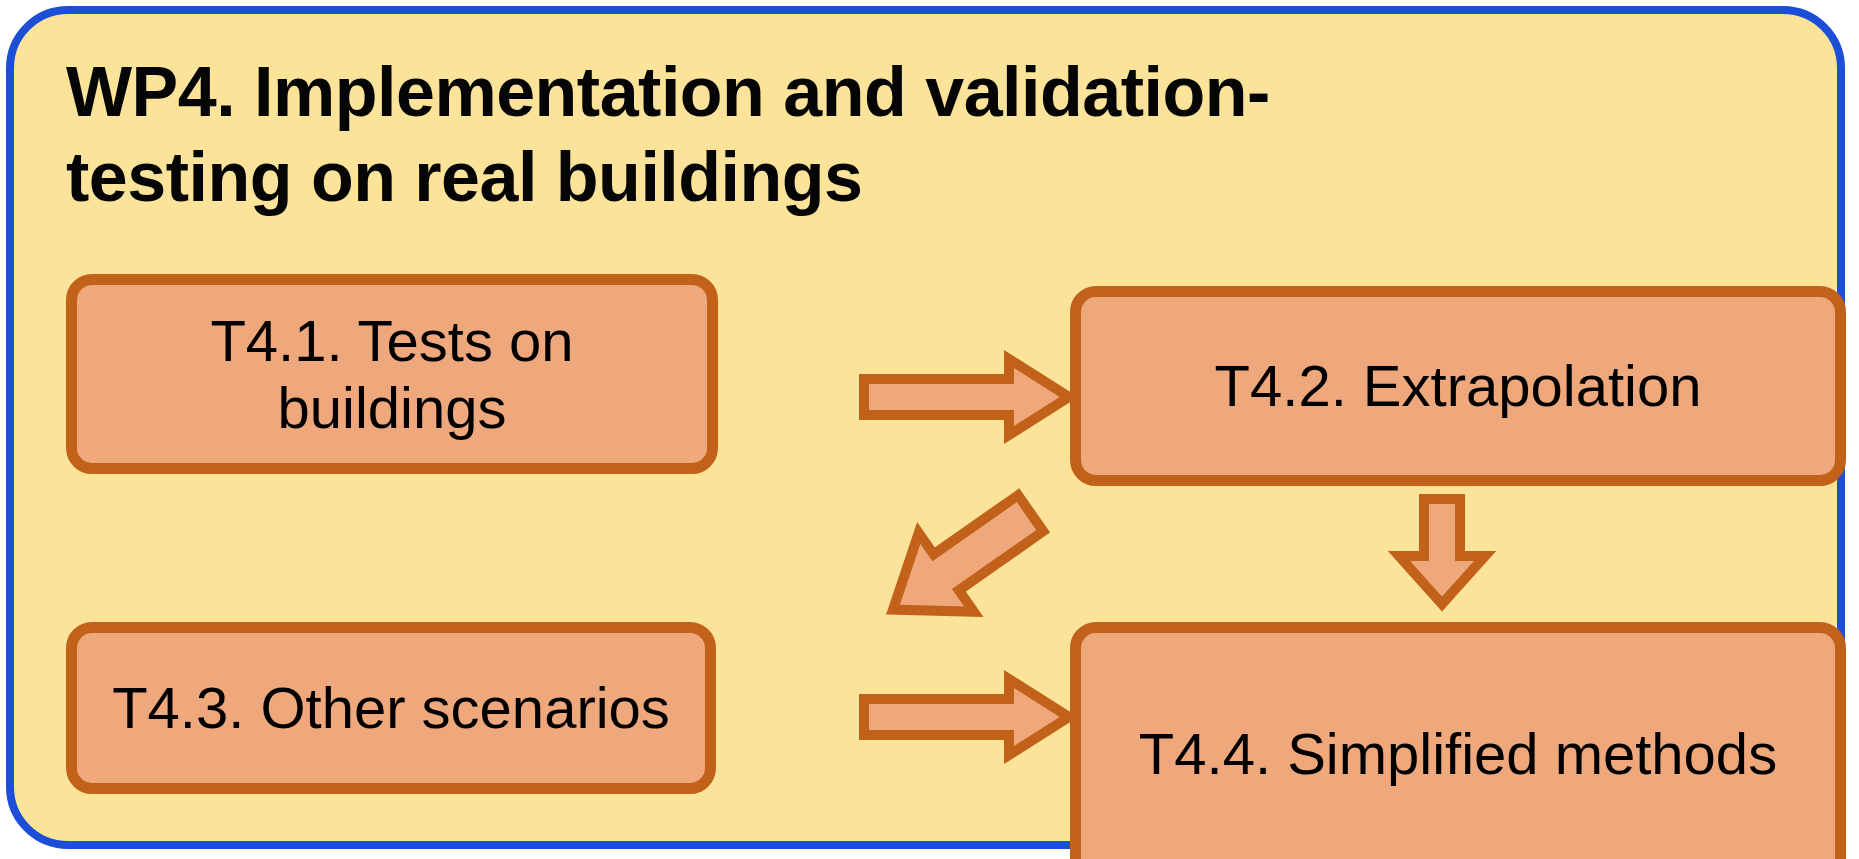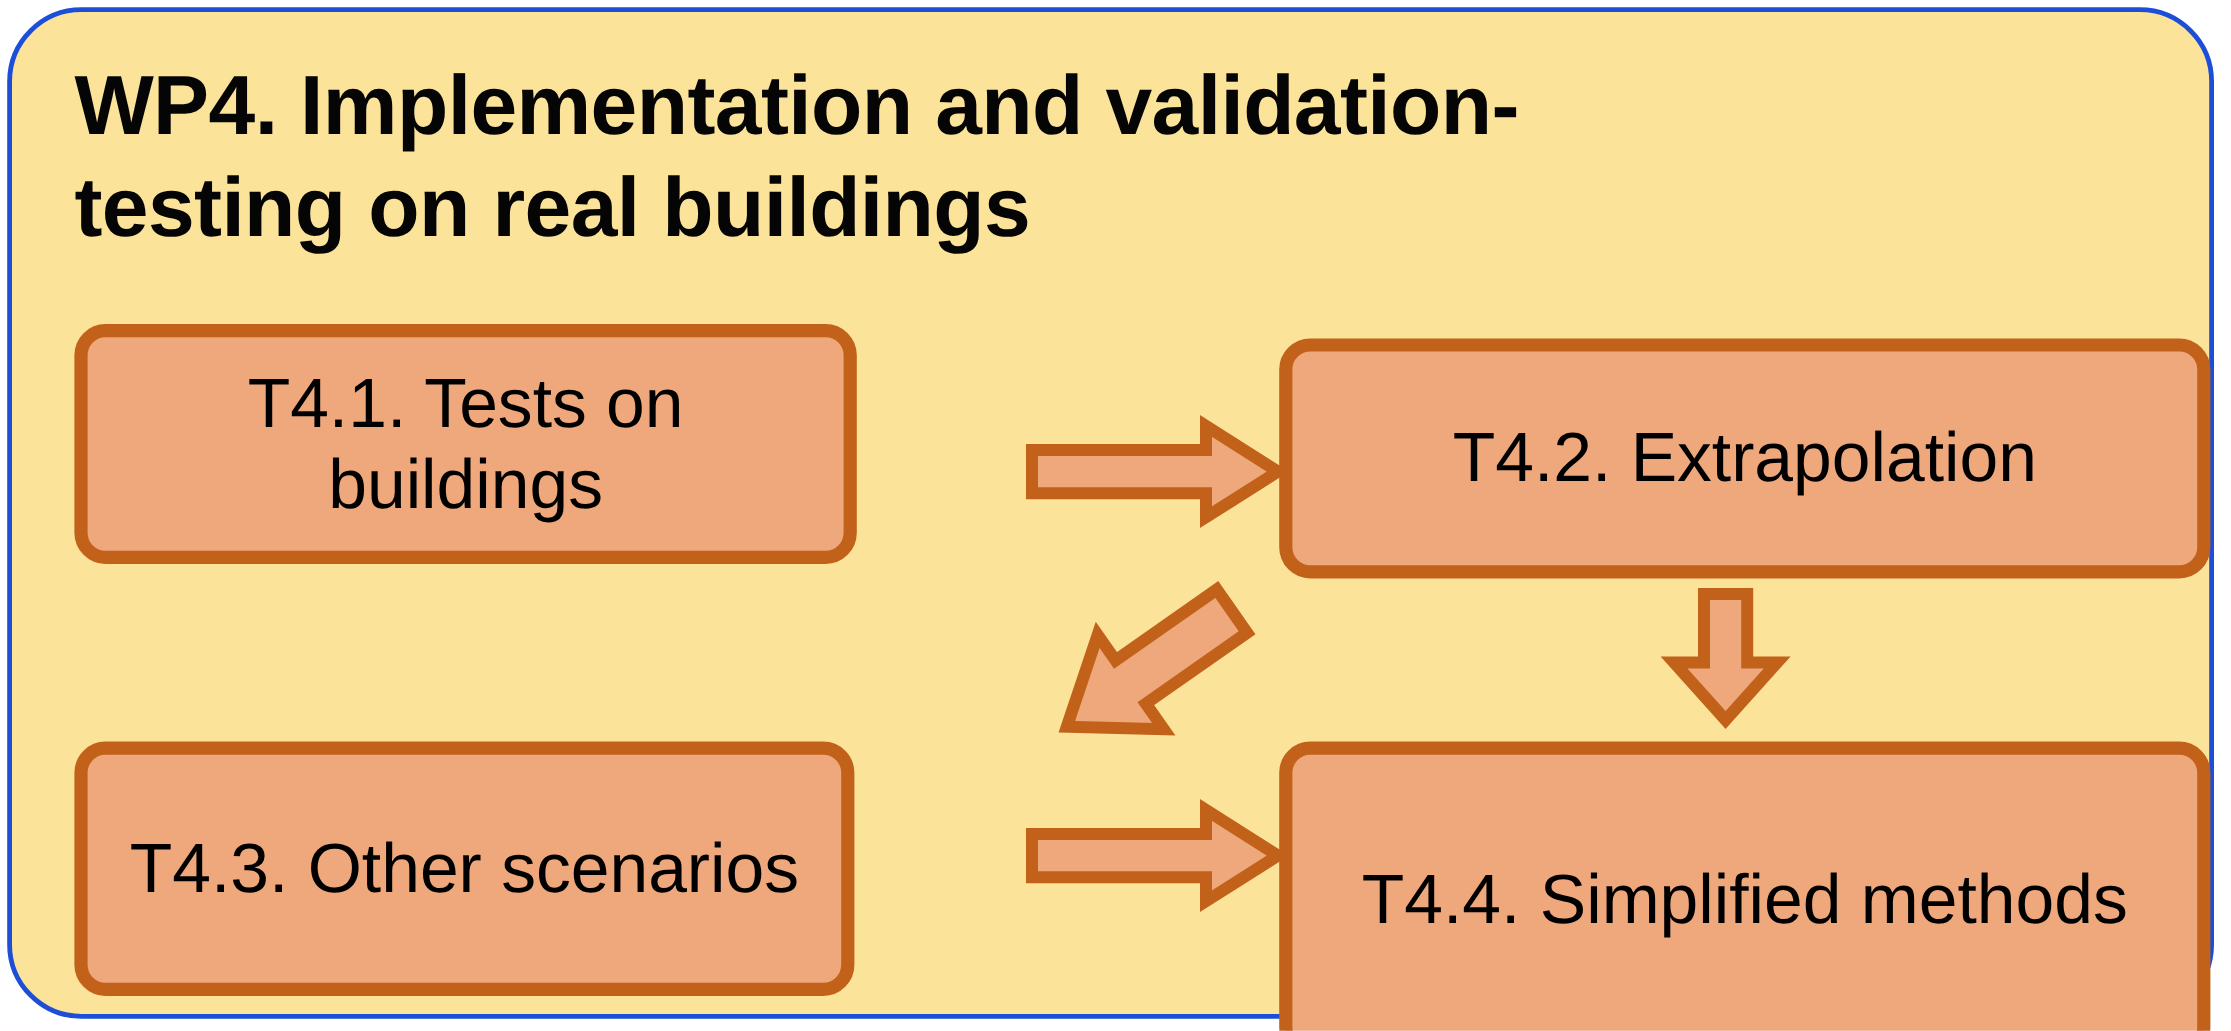--- a/index.html
+++ b/index.html
@@ -9,21 +9,21 @@
 
   #stage{position:relative;width:1859px;height:859px;}
 
   
   #wp-container{
     position:absolute;
     left:6px;  top:6px;
     width:1839px; height:843px;
     box-sizing:border-box;
     background:#FBE39A;
-    border:4px solid #1d4ed8;
+    border:8px solid #1d4ed8;
     border-radius:62px;
   }
 
   
   #wp-title{
     position:absolute;
     left:52px; top:36px;
     width:1400px;
     font-size:70px;
     line-height:1.22;
@@ -48,21 +48,21 @@
     color:#000;
     font-size:58px;
     line-height:1.16;
     padding:4px 16px;
     font-stretch:condensed;
   }
   .task-box .label{display:block;width:100%;}
 
   #box-t41{ left:52px;  top:260px; width:652px;  height:200px; }
   #box-t42{ left:1056px;top:272px; width:776px;  height:200px;text-align:center; }
-  #box-t43{ left:52px;  top:608px; width:650px;  height:212px; }
+  #box-t43{ left:52px;  top:608px; width:650px;  height:172px; }
   #box-t44{ left:1056px;top:608px; width:776px;  height:264px; }
 
   
   .arrow-svg{position:absolute;overflow:visible;}
   #arrow-t41-t42{ left:845px;  top:340px; }
   #arrow-t42-t44{ left:1378px; top:480px; }
   #arrow-t42-t43{ left:840px;  top:468px; }
   #arrow-t43-t44{ left:845px;  top:660px; }
 </style>
 </head>

